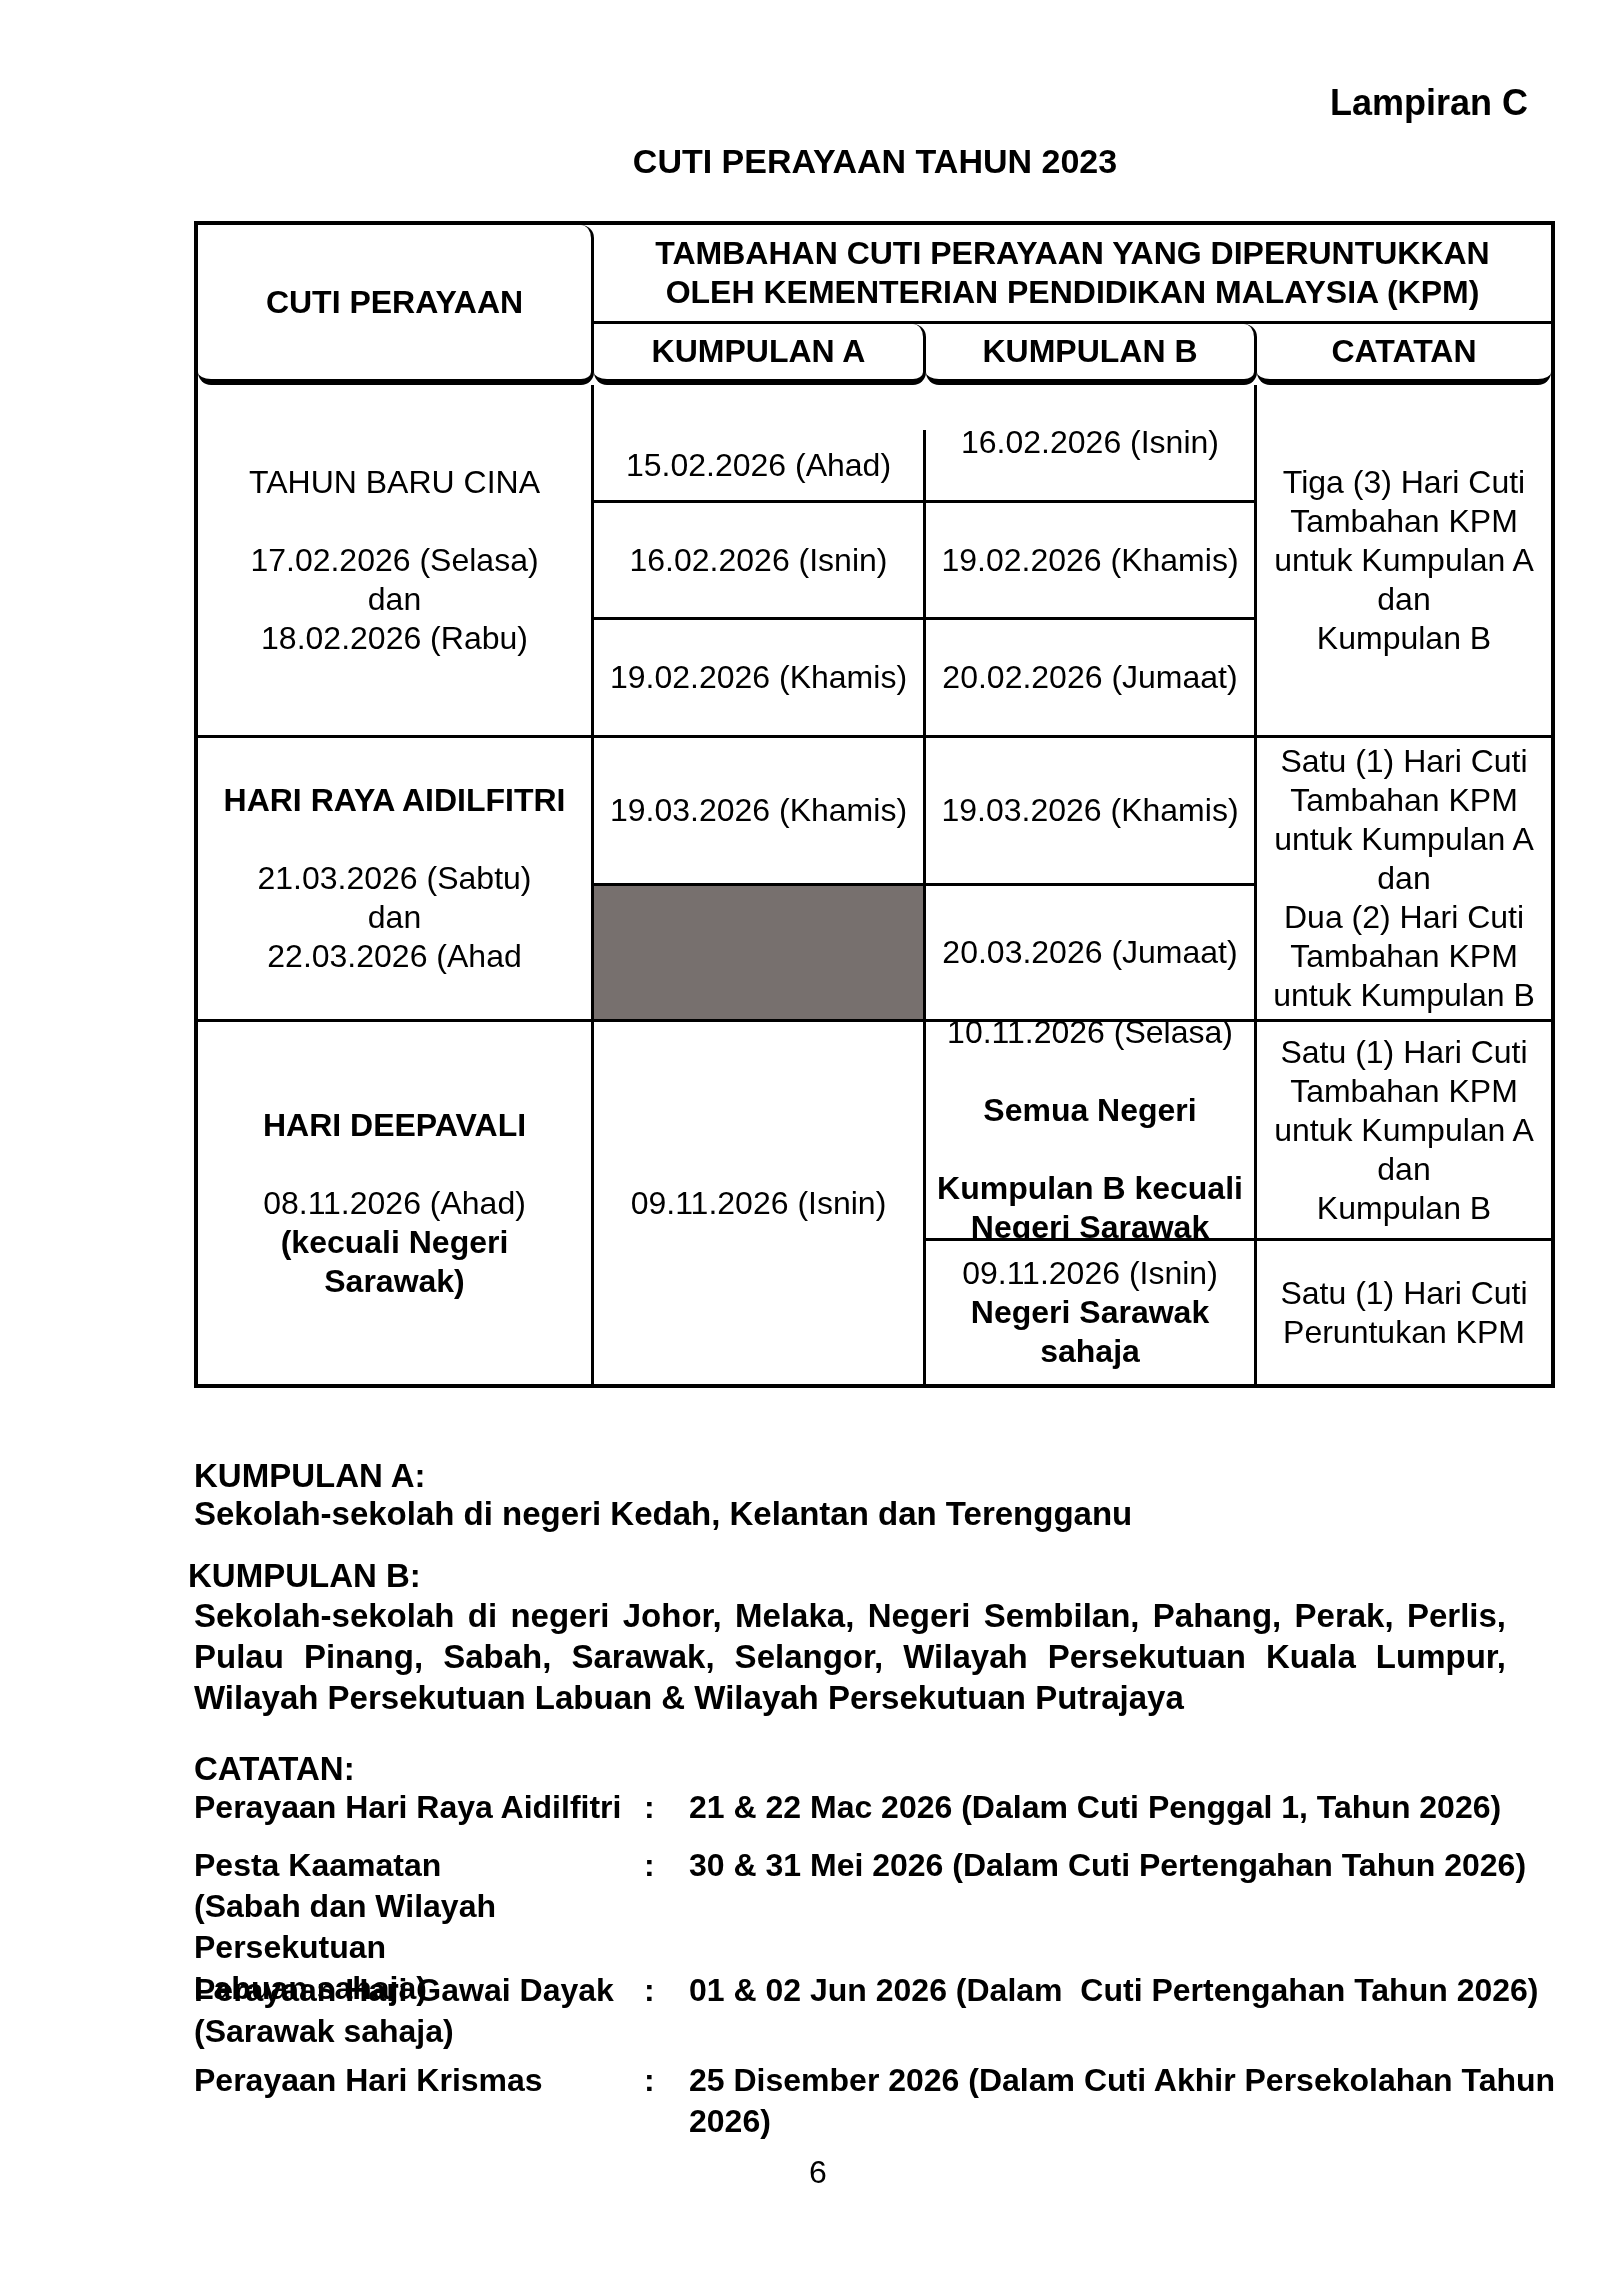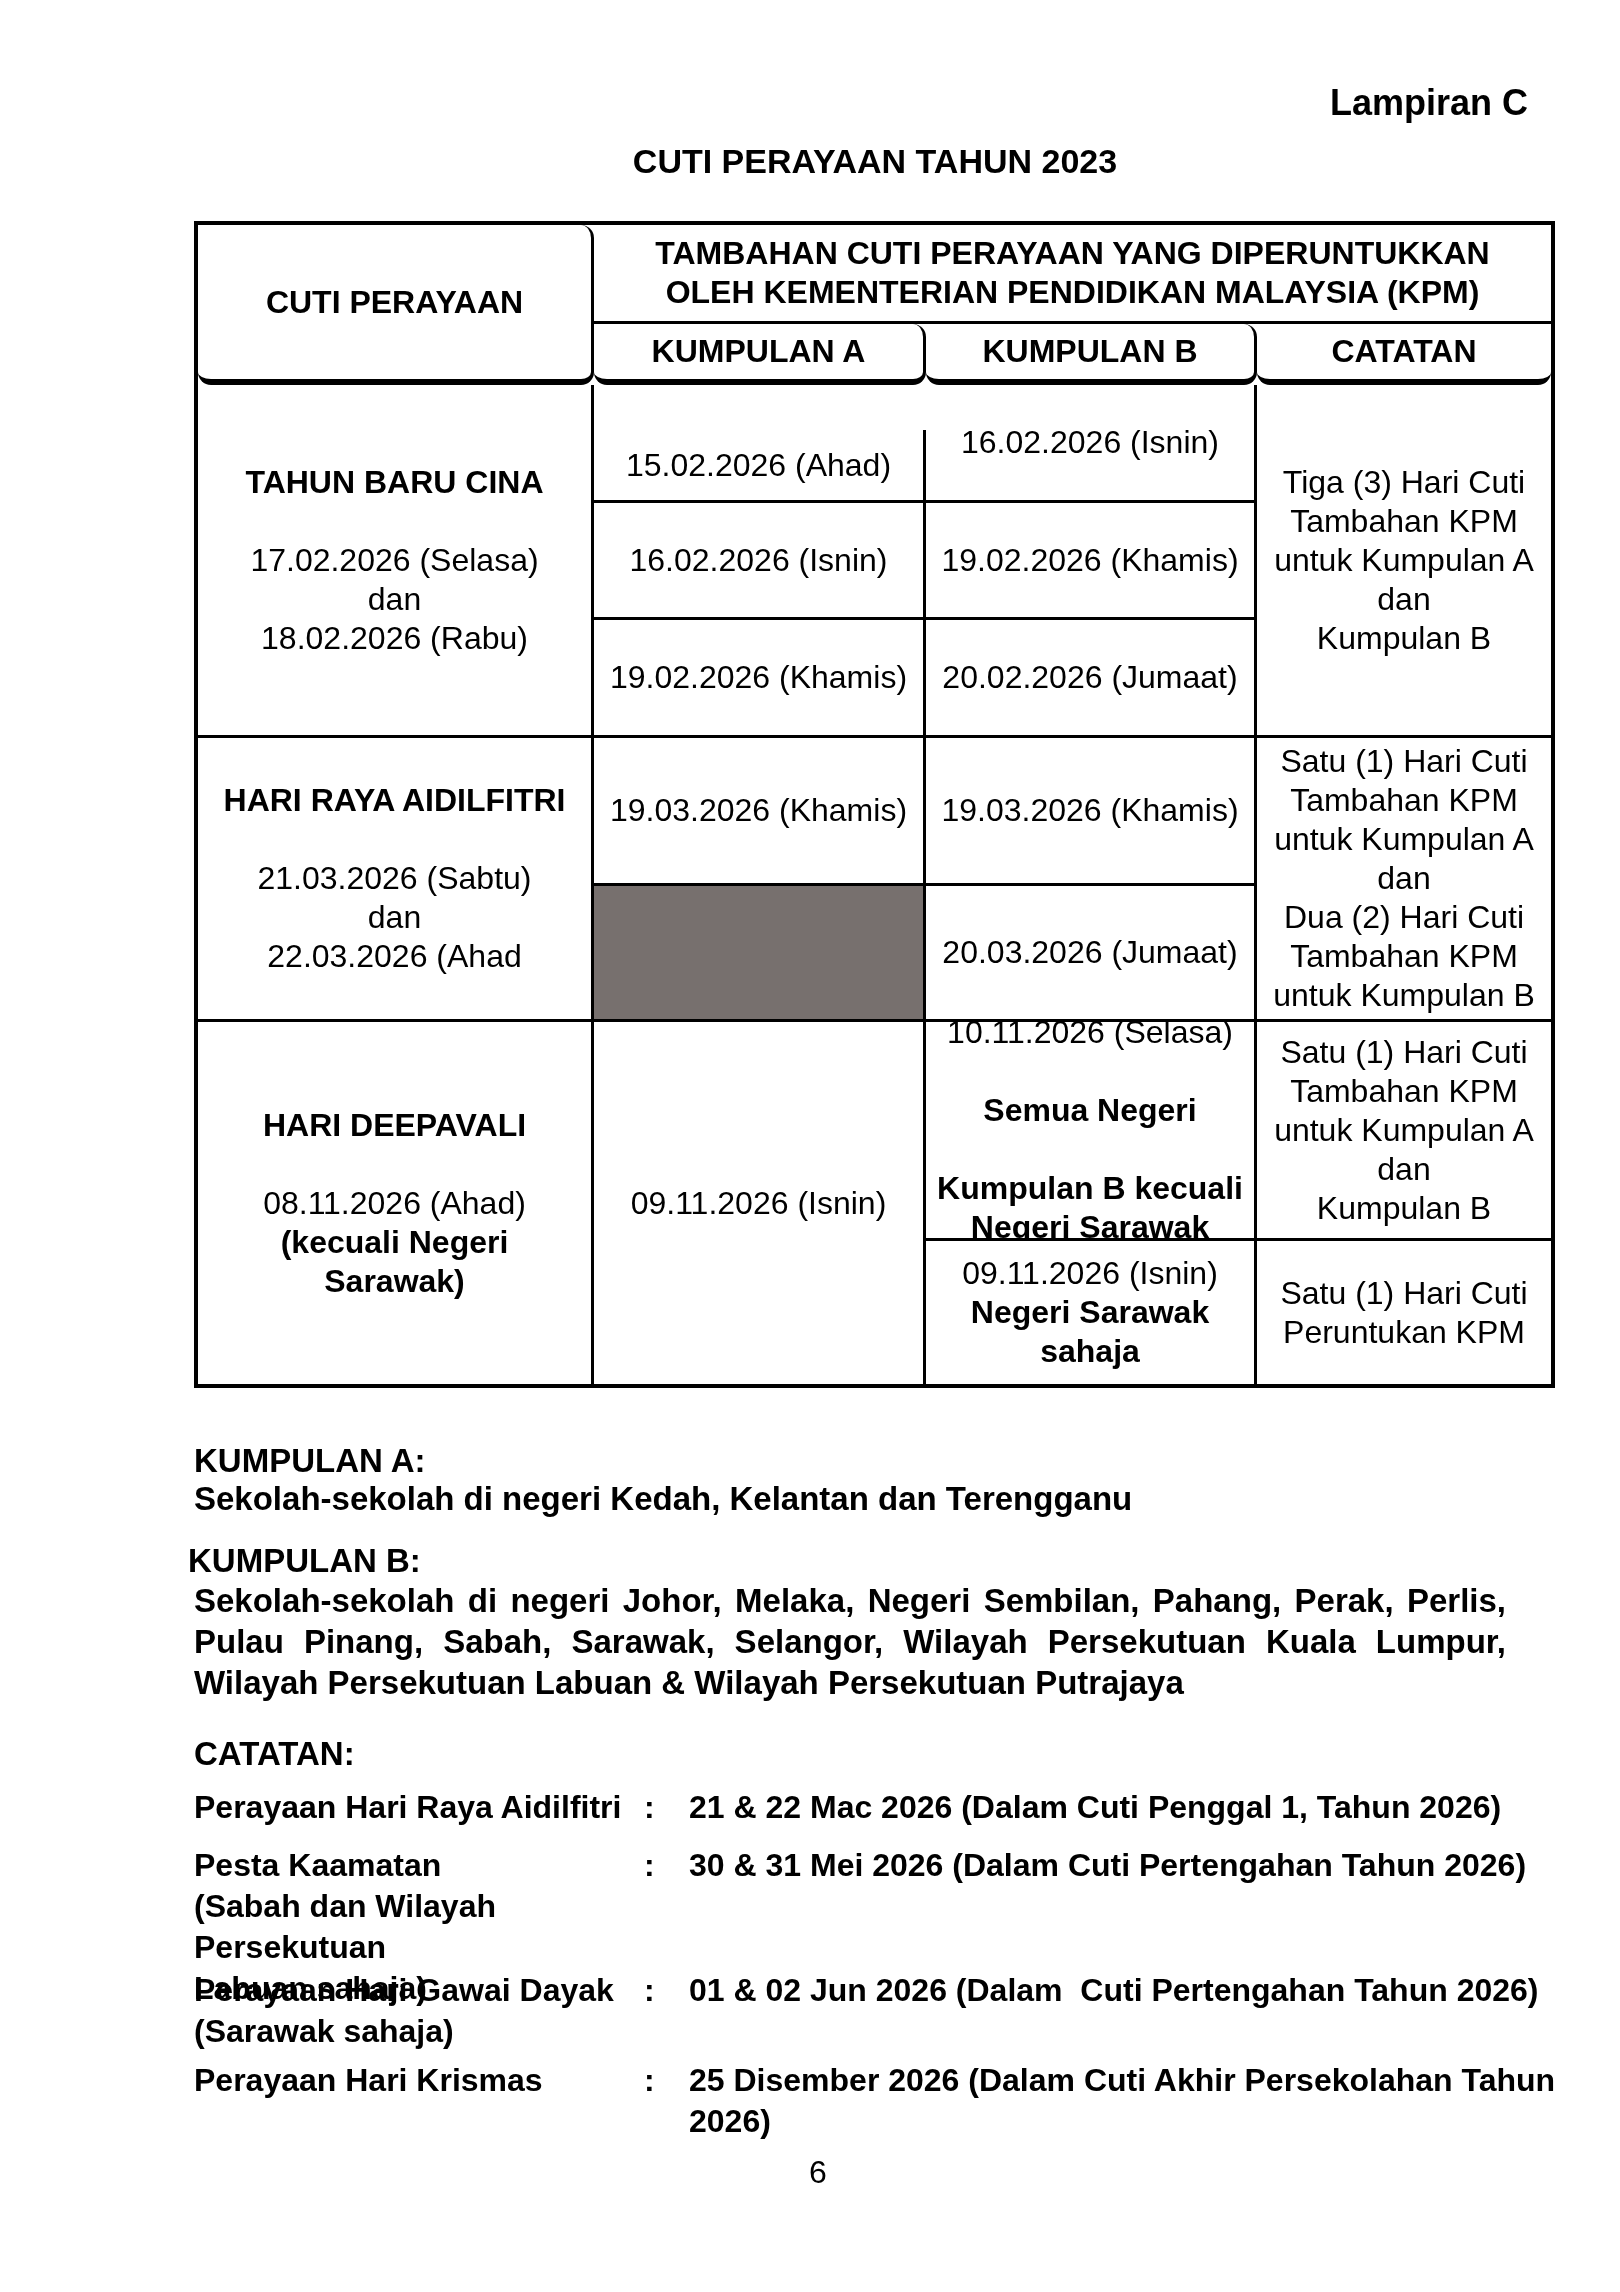--- a/index.html
+++ b/index.html
@@ -33,21 +33,21 @@
     padding:5.4px 9px;
     overflow:hidden;
   }
   .cell.last-col { border-right:none; }
   .cell.last-row { border-bottom:none; }
   .cell.thick-bottom { border-bottom-width:6.3px;border-radius:13px; }
   .cell.bold { font-weight:bold; }
   .cell .lines { width:100%; }
 
   
-  .legend-heading, .legend-desc, .notes-heading { font-size:33px; font-weight:bold; line-height:41px; }
+  .legend-heading, .legend-desc, .notes-heading { font-size:33px; font-weight:bold; line-height:41px;margin-top:15px; }
   .legend-a-heading { top:1440px; left:194px; }
   .legend-a-desc   { top:1478px; left:194px; }
   .legend-b-heading{ top:1540px; left:188px; }
   .legend-b-desc   { top:1580px; left:194px; width:1312px; text-align:justify; }
   .notes-heading   { top:1733px; left:194px; }
 
   .note-item { position:absolute; left:194px; width:1397px; font-size:32px; font-weight:bold; line-height:41px; }
   .note-label { position:absolute; left:0; top:0; width:448px; }
   .note-colon { position:absolute; left:450px; top:0; }
   .note-value { position:absolute; left:495px; top:0; white-space:pre-wrap; }
@@ -68,21 +68,21 @@
     <div class="cell bold last-col" style="grid-column:2 / span 3; grid-row:1;">
       <div>TAMBAHAN CUTI PERAYAAN YANG DIPERUNTUKKAN</div>
       <div>OLEH KEMENTERIAN PENDIDIKAN MALAYSIA (KPM)</div>
     </div>
     <div class="cell bold thick-bottom" style="grid-column:2; grid-row:2;">KUMPULAN A</div>
     <div class="cell bold thick-bottom" style="grid-column:3; grid-row:2;">KUMPULAN B</div>
     <div class="cell bold thick-bottom last-col" style="grid-column:4; grid-row:2;">CATATAN</div>
 
     <div class="cell" style="grid-column:1; grid-row:3 / span 3;">
       <div class="lines">
-          <div style="font-weight: bold;">TAHUN BARU CINA</div>
+          <div style="font-weight: normal;">TAHUN BARU CINA</div>
           <div>&nbsp;</div>
           <div>17.02.2026 (Selasa)</div>
           <div>dan</div>
           <div>18.02.2026 (Rabu)</div>
         </div>
     </div>
     <div class="cell" style="grid-column:2; grid-row:3;margin-top:45px;">15.02.2026 (Ahad)</div>
     <div class="cell" style="grid-column:2; grid-row:4;">16.02.2026 (Isnin)</div>
     <div class="cell" style="grid-column:2; grid-row:5;">19.02.2026 (Khamis)</div>
     <div class="cell" style="grid-column:3; grid-row:3;">16.02.2026 (Isnin)</div>

